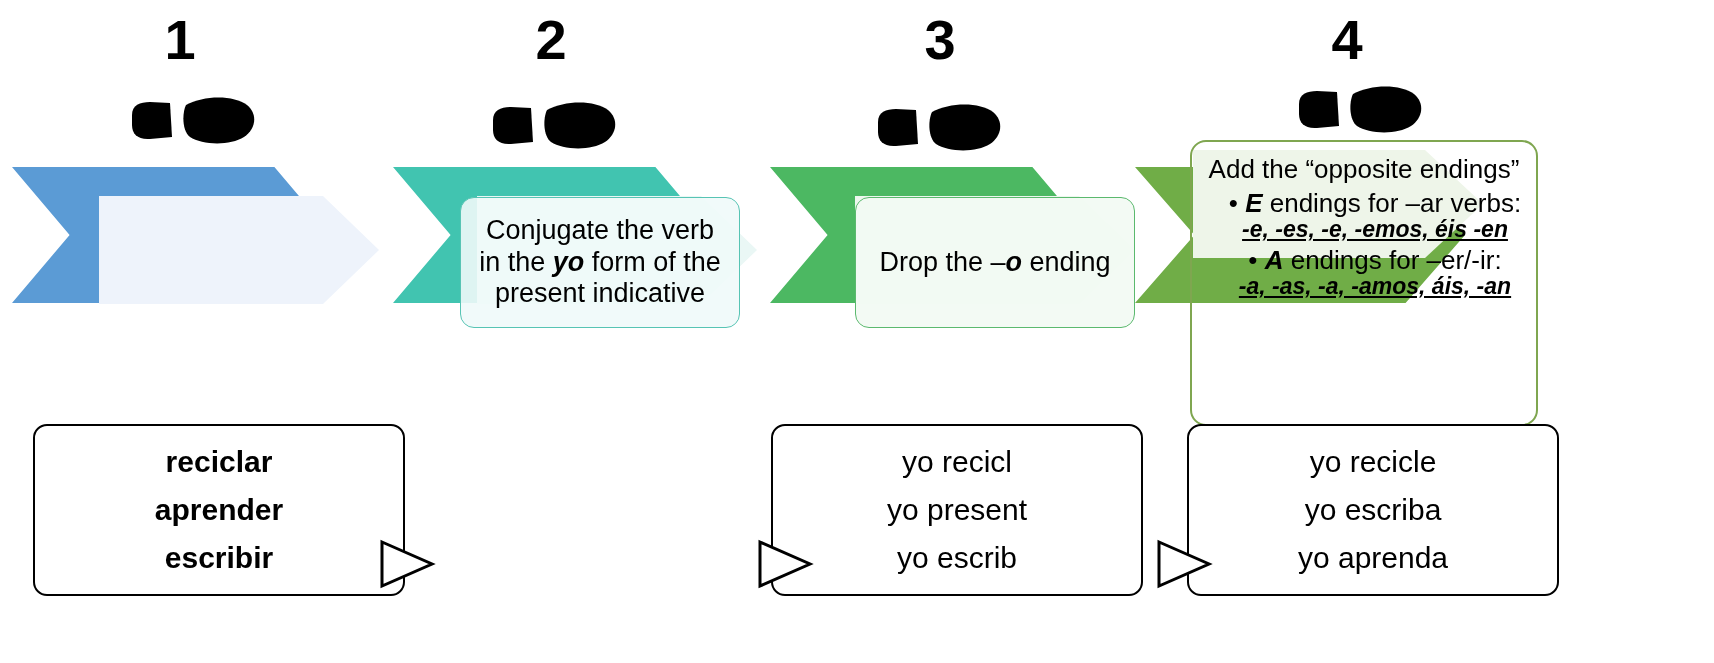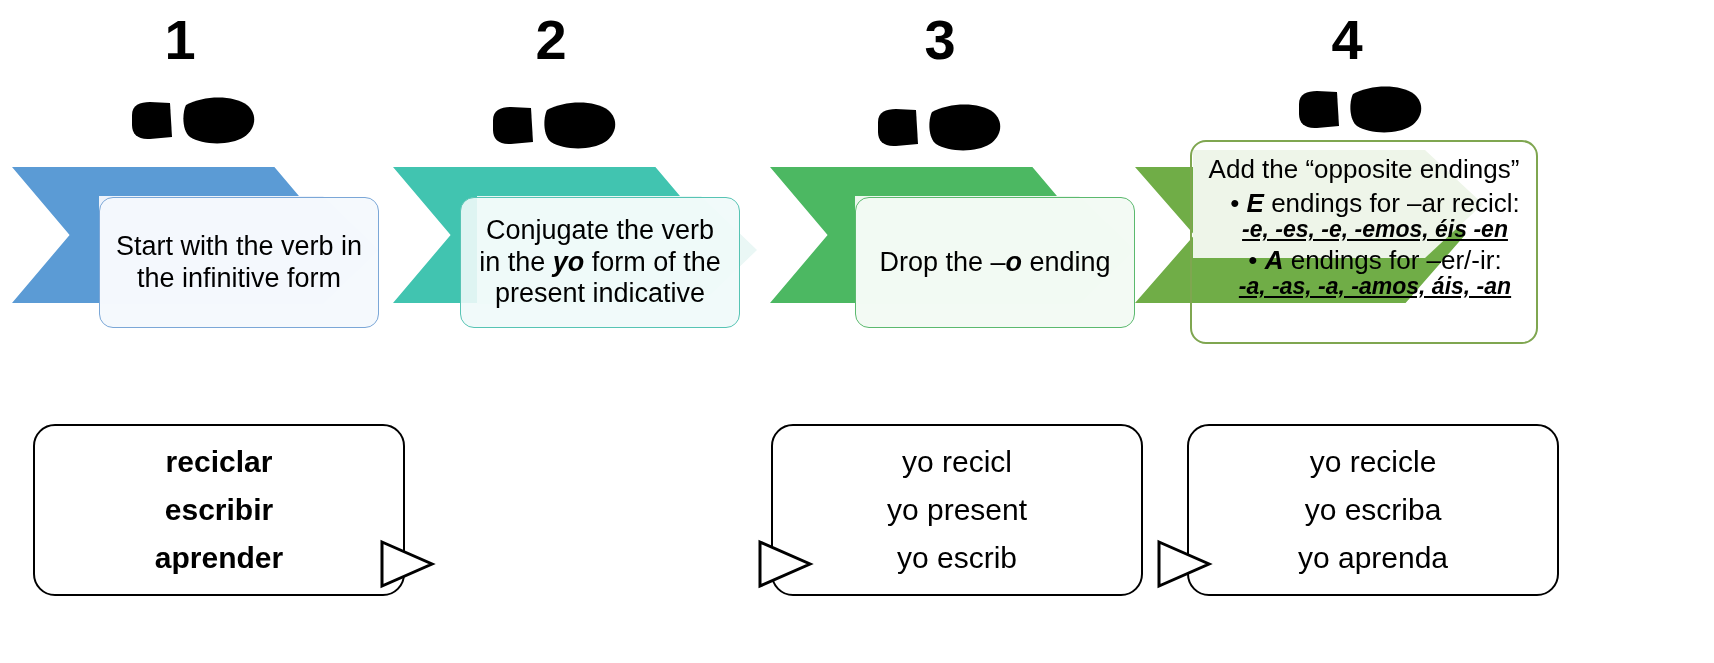--- a/index.html
+++ b/index.html
@@ -100,21 +100,21 @@
     font-size: 23px;
     margin-top: -2px;
     margin-bottom: 2px;
     text-decoration: underline;
   }
 
   
   .ex-box {
     position: absolute;
     border: 2.5px solid #000;
-    border-radius: 22px;
+    border-radius: 14px;
     box-sizing: border-box;
     background: #fff;
     display: flex;
     flex-direction: column;
     justify-content: center;
     align-items: center;
     font-size: 30px;
     line-height: 1;
   }
   .ex-box .ex-line {
@@ -187,52 +187,49 @@
   <div class="chevron" style="left:477px; top:196px; width:280px; height:108px; pointer-events:none;">
     <div class="shape" style="background:#EAF7F5; clip-path:polygon(0% 0%, 80% 0%, 100% 50%, 80% 100%, 0% 100%);"></div>
   </div>
   <div class="chevron" style="left:855px; top:196px; width:280px; height:108px; pointer-events:none;">
     <div class="shape" style="background:#EDF7EE; clip-path:polygon(0% 0%, 80% 0%, 100% 50%, 80% 100%, 0% 100%);"></div>
   </div>
   <div class="chevron" style="left:1193px; top:150px; width:290px; height:108px; pointer-events:none;">
     <div class="shape" style="background:#EEF5E9; clip-path:polygon(0% 0%, 80% 0%, 100% 50%, 80% 100%, 0% 100%);"></div>
   </div>
 
-  <div class="card" style="left:99px; top:197px; width:280px; height:131px; border:1.6px solid #7BA7D7; background:rgba(244,248,253,0.9);">
-    <span class="card-text">Start with the verb in the infinitive form</span>
-  </div>
 
   <div class="card" style="left:460px; top:197px; width:280px; height:131px; border:1.6px solid #57C4B4; background:rgba(240,250,249,0.9);">
     <span class="card-text">Conjugate the verb in the <b>yo</b> form of the present indicative</span>
   </div>
 
   <div class="card" style="left:855px; top:197px; width:280px; height:131px; border:1.6px solid #5BB96E; background:rgba(242,250,243,0.9);">
     <span class="card-text">Drop the –<b>o</b> ending</span>
   </div>
 
-  <div class="card4" style="left:1190px; top:140px; width:348px; height:204px;">
+  <div class="card4" style="left:1190px; top:140px; width:348px; height:286px;">
     <span class="title">Add the “opposite endings”</span>
     <ul>
       <li>
         <span class="bul">•</span>
-        <span class="lead">E</span><span> endings for –ar recicl:</span>
+        <span class="lead">E</span><span> endings for –ar verbs:</span>
         <span class="endings">-e, -es, -e, -emos, éis -en</span>
       </li>
       <li>
         <span class="bul">•</span>
         <span class="lead">A</span><span> endings for –er/-ir:</span>
         <span class="endings">-a, -as, -a, -amos, áis, -an</span>
       </li>
     </ul>
   </div>
 
   <div class="ex-box bold" style="left:33px; top:424px; width:372px; height:172px;">
     <span class="ex-line">reciclar</span>
+    <span class="ex-line">aprender</span>
     <span class="ex-line">escribir</span>
-    <span class="ex-line">aprender</span>
   </div>
 
 
   <div class="ex-box" style="left:771px; top:424px; width:372px; height:172px;">
     <span class="ex-line">yo recicl</span>
     <span class="ex-line">yo present</span>
     <span class="ex-line">yo escrib</span>
   </div>
 
   <div class="ex-box" style="left:1187px; top:424px; width:372px; height:172px;">

